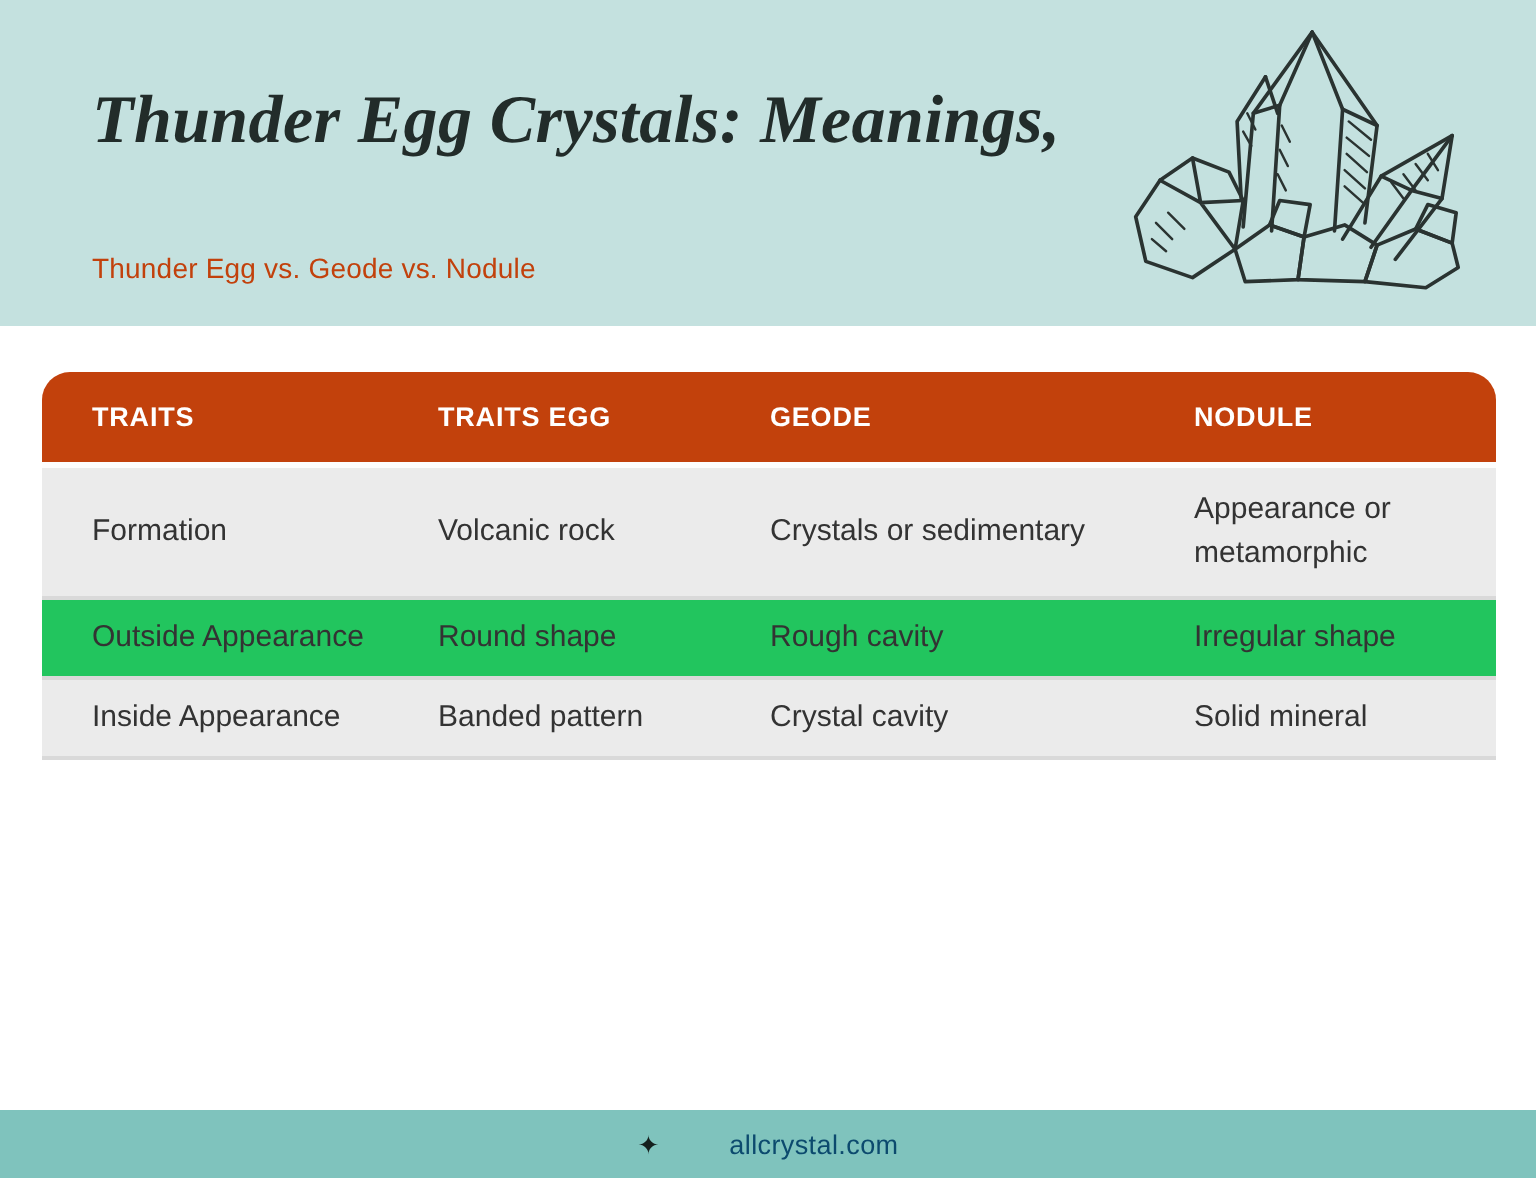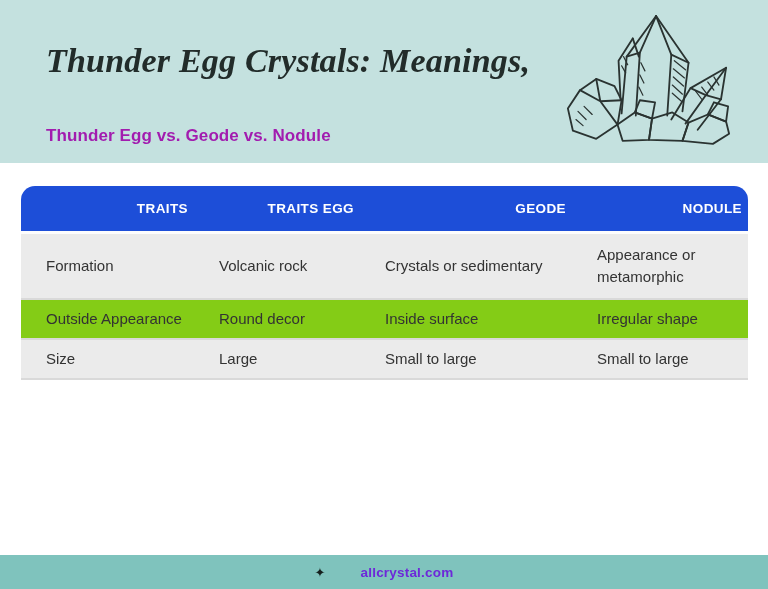--- a/index.html
+++ b/index.html
@@ -21,77 +21,77 @@
   .title {
     position: absolute; left: 46px; top: 16px;
     font-family: "Liberation Serif", "DejaVu Serif", serif;
     font-style: italic; font-weight: 700;
     font-size: 34px; line-height: 44px;
     color: #222c2a; letter-spacing: 0.2px; text-align: center;
   }
   .title span { display: block; }
   .subtitle {
     position: absolute; left: 46px; top: 126px;
-    font-size: 17px; font-weight: 700;
-    color: #a21caf; letter-spacing: 0.1px;
+    font-size: 14px; font-weight: 400;
+    color: #c2410c; letter-spacing: 0.1px;
   }
   .crystal-art {
     position: absolute; right: 20px; top: 10px;
     width: 196px; height: 142px;
   }
   .crystal-art path { fill: none; stroke: #2a3331; stroke-width: 1.8; stroke-linejoin: round; stroke-linecap: round; }
   .crystal-art path.hatch { stroke-width: 1.2; }
 
   
   .table-wrap {
     position: absolute; left: 21px; top: 186px;
     width: 727px;
   }
   table {
     width: 100%;
     border-collapse: separate; border-spacing: 0;
     table-layout: fixed;
   }
   thead tr { height: 48px; }
   thead th {
-    background: #1d4ed8;
+    background: #c2410c;
     color: #ffffff;
     font-size: 13.5px; font-weight: 700;
     letter-spacing: 0.4px;
-    text-align: right; padding: 0 6px 0 25px;
+    text-align: left; padding: 0 6px 0 25px;
     vertical-align: middle;
     border-bottom: 3px solid #fdfdfd;
   }
   thead th:first-child { border-top-left-radius: 14px; }
   thead th:last-child  { border-top-right-radius: 14px; }
 
   tbody td {
     font-size: 15px; color: #333333;
     line-height: 22px;
     padding: 8px 8px 8px 25px;
     vertical-align: middle;
     white-space: pre-line;
     border-bottom: 2px solid #d9d9d9;
-    background: #84cc16;
+    background: #22c55e;
   }
   tbody tr:nth-child(odd) td { background: #ebebeb; }
   tr.row-tall   { height: 66px; margin-left: 48px; }
   tr.row-short  { height: 35px; }
   tr.row-medium { height: 55px; }
 
   
   .footer {
     position: absolute; left: 0; top: 555px;
     width: 768px; height: 34px;
     background: #7fc3bd;
     display: flex; align-items: center; justify-content: center;
     gap: 7px;
   }
   .footer .star { font-size: 13px; color: #15201e; line-height: 1; }
-  .footer .site { font-size: 13.5px; font-weight: 700; color: #6d28d9; letter-spacing: 0.2px; margin-left: 28px; }
+  .footer .site { font-size: 13.5px; font-weight: 400; color: #0c4a6e; letter-spacing: 0.2px; margin-left: 28px; }
 </style>
 </head>
 <body>
 
 <div class="hero">
   <h1 class="title">
     <span>Thunder Egg Crystals: Meanings,</span>
   </h1>
   <div class="subtitle">Thunder Egg vs. Geode vs. Nodule</div>
 
@@ -145,29 +145,29 @@
     <tbody>
       <tr class="row-tall">
         <td>Formation</td>
         <td>Volcanic rock</td>
         <td>Crystals or sedimentary</td>
         <td>Appearance or
 metamorphic</td>
       </tr>
       <tr class="row-short">
         <td>Outside Appearance</td>
-        <td>Round decor</td>
-        <td>Inside surface</td>
+        <td>Round shape</td>
+        <td>Rough cavity</td>
         <td>Irregular shape</td>
       </tr>
       <tr class="row-short">
-        <td>Size</td>
-        <td>Large</td>
-        <td>Small to large</td>
-        <td>Small to large</td>
+        <td>Inside Appearance</td>
+        <td>Banded pattern</td>
+        <td>Crystal cavity</td>
+        <td>Solid mineral</td>
       </tr>
     </tbody>
   </table>
 </div>
 
 <div class="footer">
   <span class="star">✦</span>
   <span class="site">allcrystal.com</span>
 </div>
 

